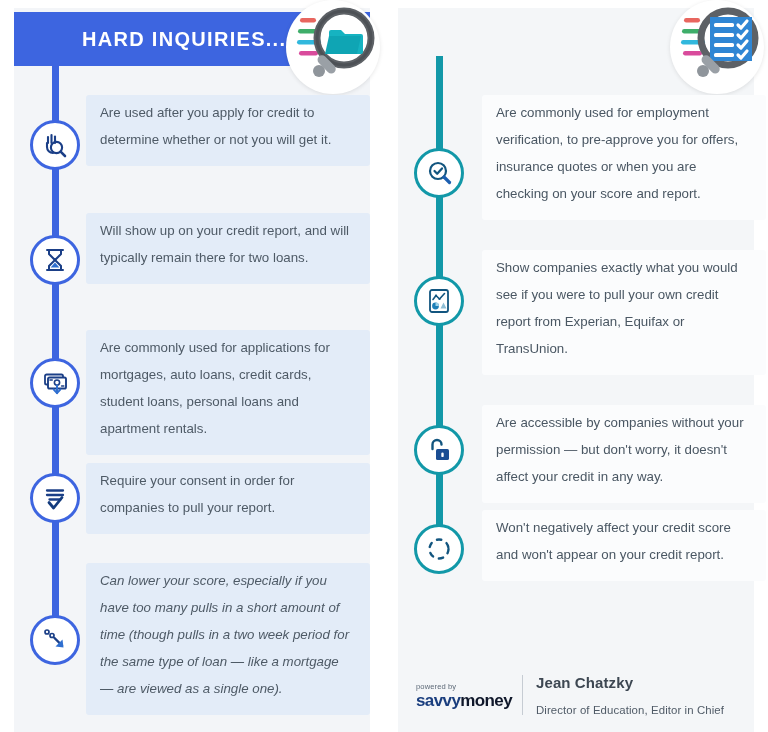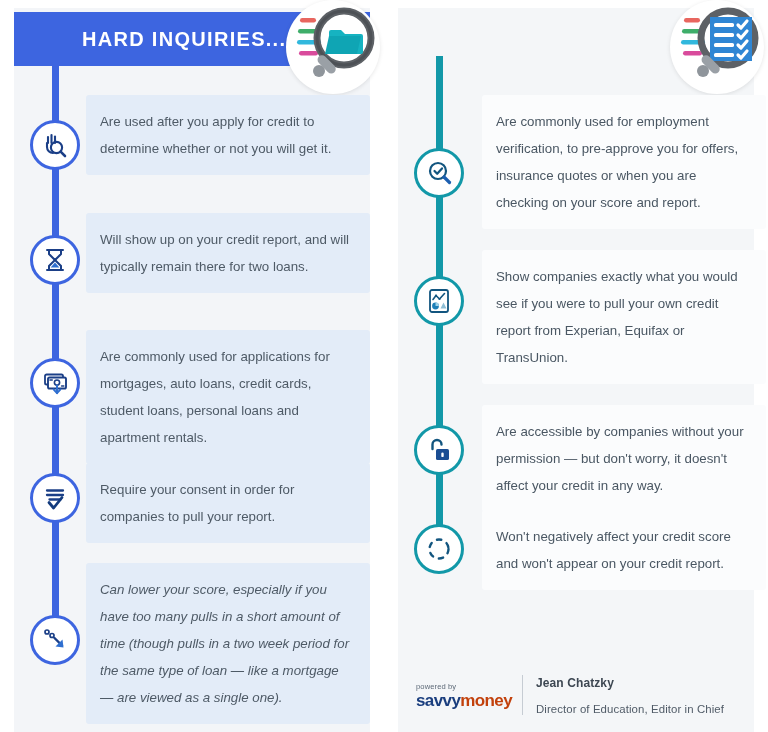--- a/index.html
+++ b/index.html
@@ -84,21 +84,21 @@
     position: absolute;
     left: 0;
     width: 384px;
   }
   .card {
     position: absolute;
     left: 86px;
     width: 284px;
     background: #e3ecf8;
     border-radius: 3px;
-    padding: 13px 16px 13px 14px;
+    padding: 4px 16px 13px 14px;
   }
   .panel.right .card {
     left: 98px;
     width: 284px;
     background: #fbfcfd;
   }
   .card p {
     color: #4e5a66;
     font-size: 13.3px;
     line-height: 27px;
@@ -145,29 +145,29 @@
     font-family: "Liberation Sans", sans-serif;
   }
   .pb-logo {
     font-size: 17px;
     font-weight: bold;
     letter-spacing: -0.6px;
     line-height: 1;
     font-family: "Liberation Sans", sans-serif;
   }
   .pb-savvy { color: #1a3e7e; }
-  .pb-money { color: #c2410c; }
+  .pb-money { color: #0f172a; }
   .divider {
     width: 1px;
     height: 40px;
     background: #c6ccd3;
     margin: 0 13px 0 10px;
   }
   .person-name {
-    font-size: 12px;
+    font-size: 15px;
     font-weight: bold;
     color: #3d4752;
     letter-spacing: .1px;
     font-family: "Liberation Sans", sans-serif;
     margin-bottom: 13px;
   }
   .person-role {
     font-size: 11.4px;
     color: #505b67;
     letter-spacing: .1px;

